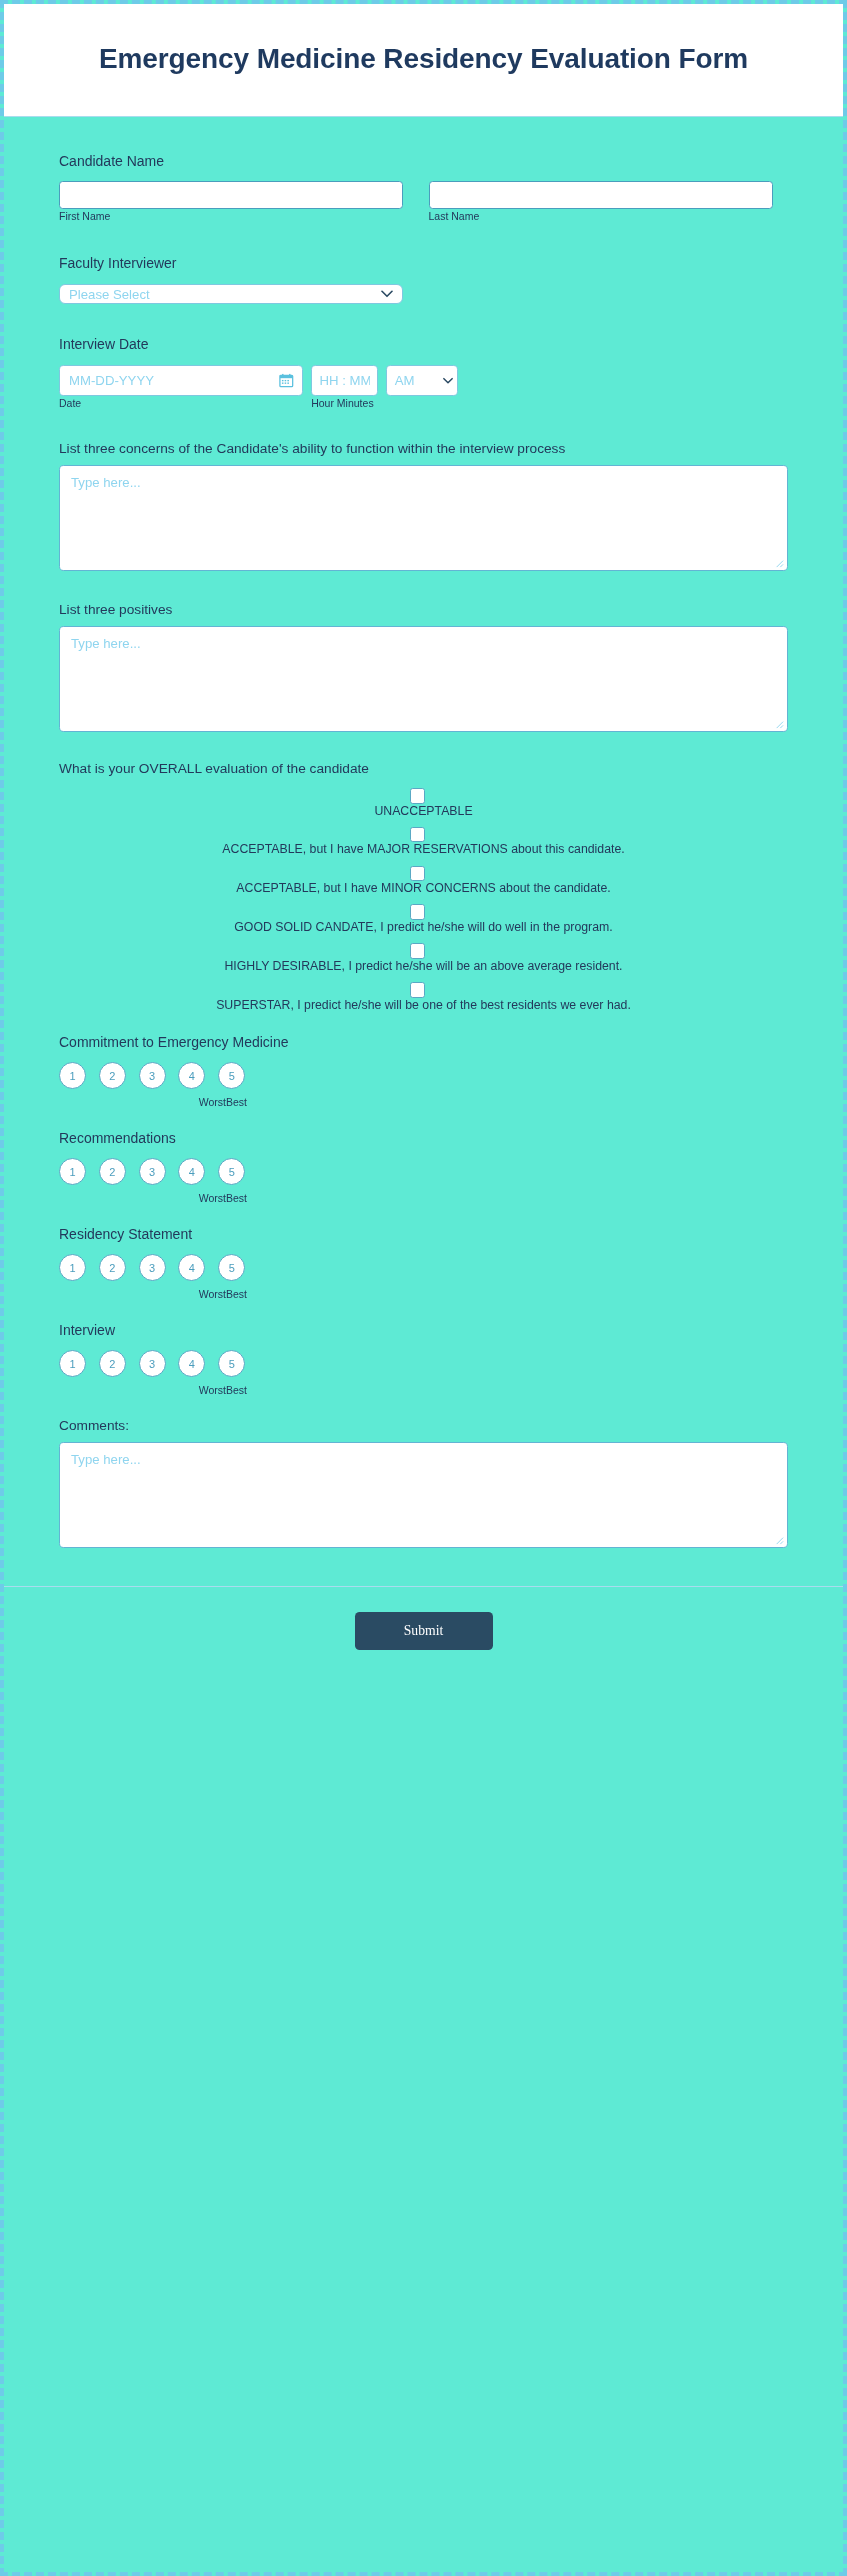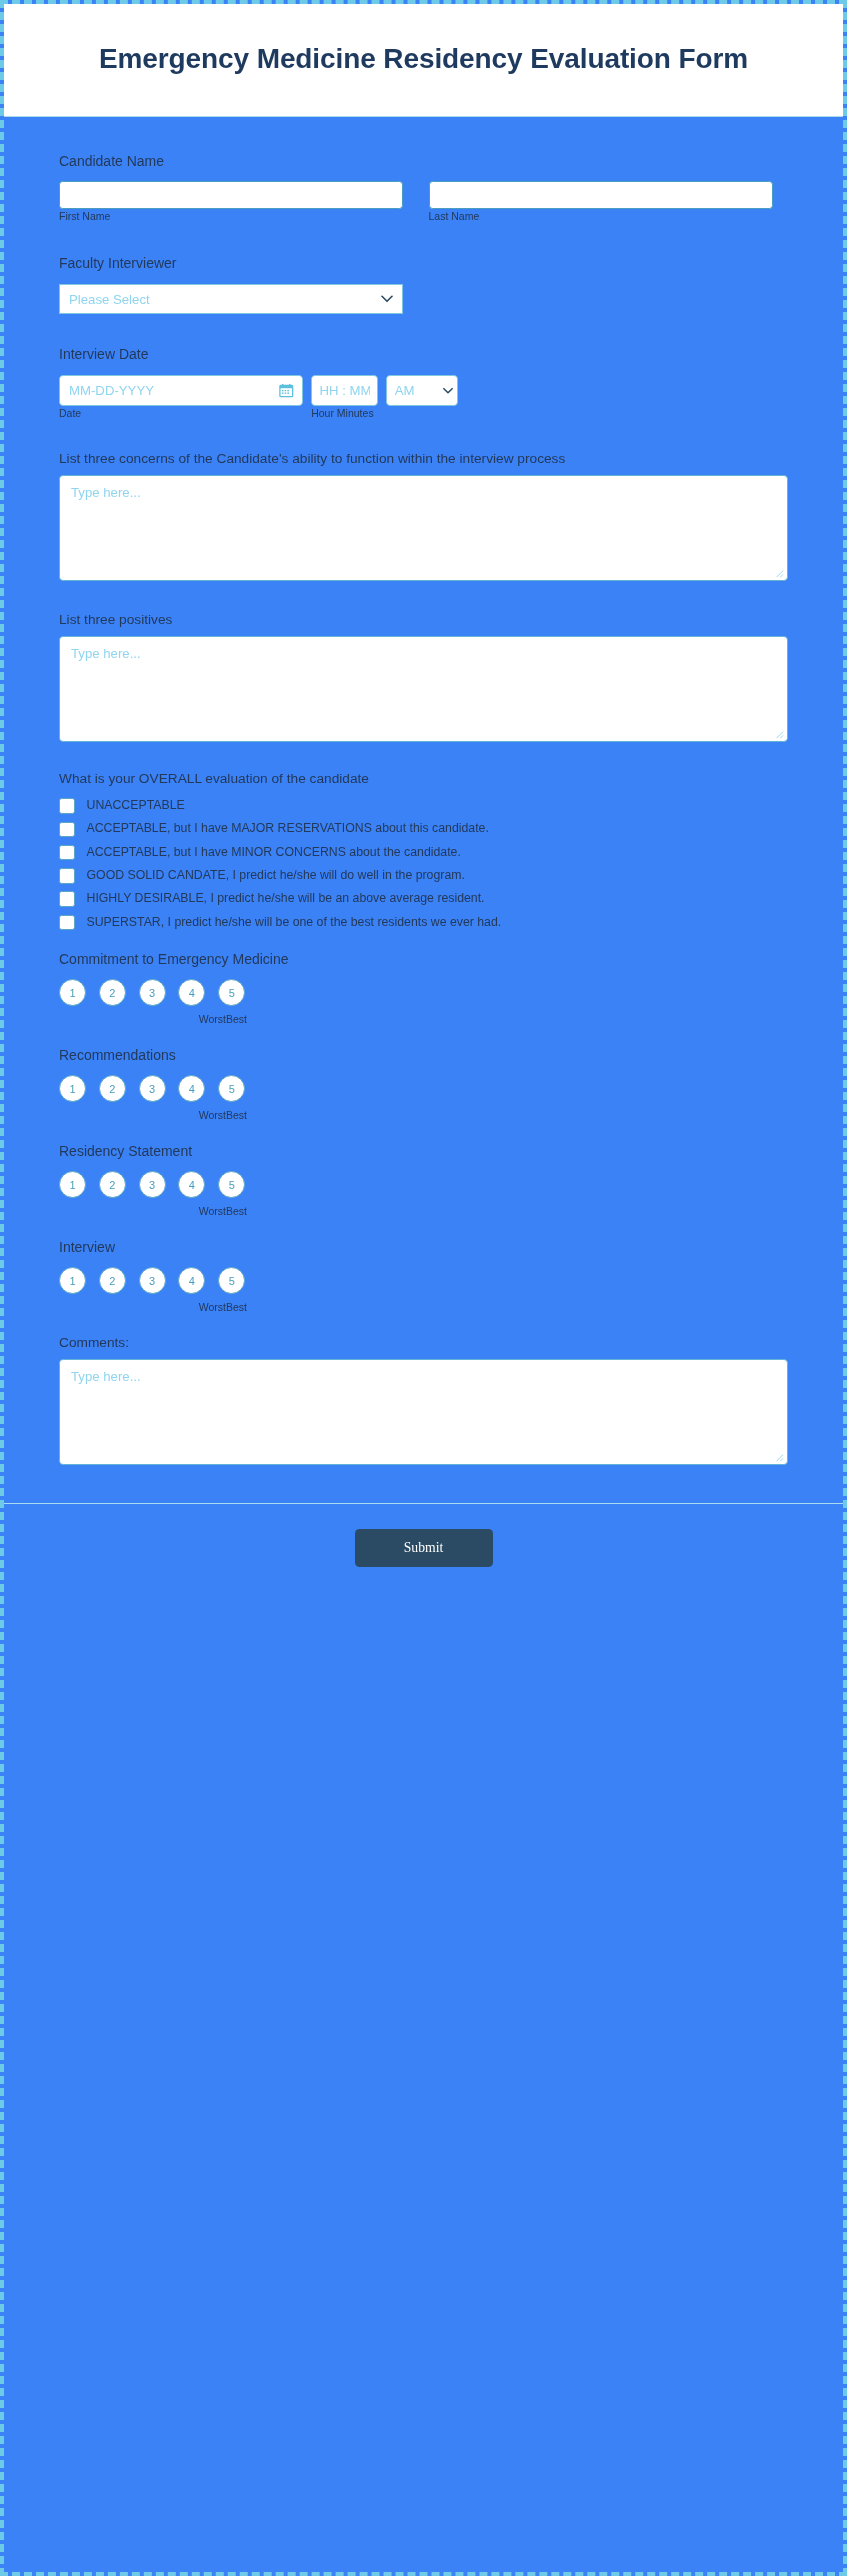--- a/index.html
+++ b/index.html
@@ -5,21 +5,21 @@
   * { box-sizing: border-box; }
   html, body {
     margin: 0; padding: 0;
     background: #ffffff;
     font-family: "Liberation Sans", sans-serif;
   }
   .page {
     position: relative;
     width: 847px;
     min-height: 2576px;
-    background: #3b82f6;
+    background: #5eead4;
     border: 4.6px dashed #6ecbe8;
     overflow: hidden;
   }
   
   .form-header {
     padding: 36px 55px 38px 55px;
     border-bottom: 0.9px solid #a9dcee;
     background: #ffffff;
   }
   .form-title {
@@ -61,23 +61,23 @@
     padding: 3.6px 9px;
     outline: none;
   }
   .text-input::placeholder { color: #8fd5ef; }
   .name-row { display: flex; gap: 25.5px; }
   .name-col { width: 344px; }
   
   .select-wrap { position: relative; width: 344px; }
   .select-box {
     width: 100%;
-    height: 30px;
+    height: 20px;
     border: 0.9px solid #7fc8e0;
-    border-radius: 0;
+    border-radius: 6px;
     background: #fff;
     padding: 5.5px 27px 5.5px 9px;
     font-size: 13.2px;
     color: #8fd5ef;
     display: flex;
     align-items: center;
   }
   .chev {
     position: absolute;
     right: 10px; top: 50%;
@@ -121,21 +121,21 @@
   }
   .resize-grip {
     position: absolute;
     right: 2.7px; bottom: 1.8px;
     width: 11px; height: 11px;
     line-height: 0;
   }
   
   .cb-group { padding-top: 11px; }
   .cb-title { font-size: 13.7px; color: #23395b; margin-bottom: 12px; }
-  .cb-row { display: flex; align-items: center; margin-bottom: 7.3px; }
+  .cb-row { display: flex; align-items: center; margin-bottom: 7.3px; flex-direction: column; }
   .cb-box {
     width: 15.5px; height: 15.5px;
     min-width: 15.5px;
     border: 0.9px solid #5aa8c4;
     border-radius: 2.7px;
     background: #fff;
     margin-right: 12px;
   }
   .cb-text { font-size: 12.3px; color: #23395b; line-height: 1.3; }
   

